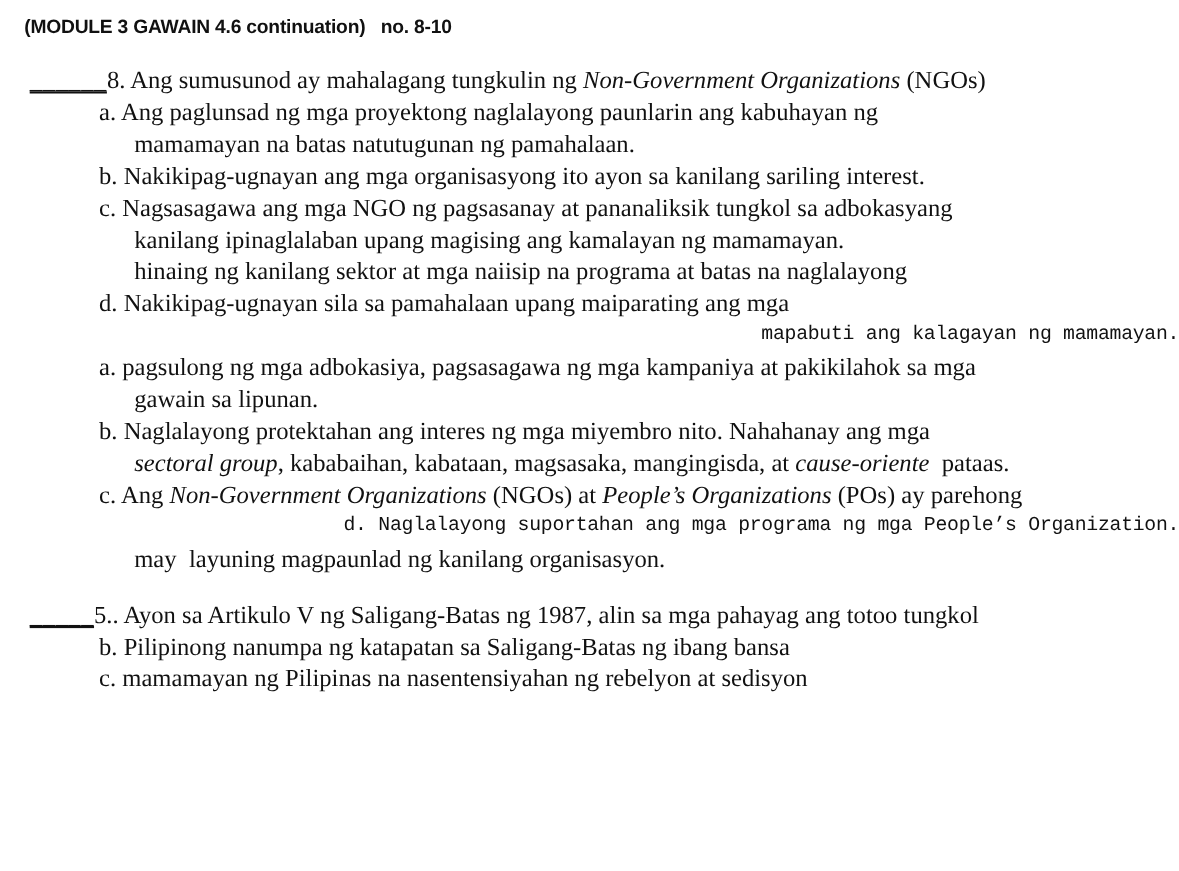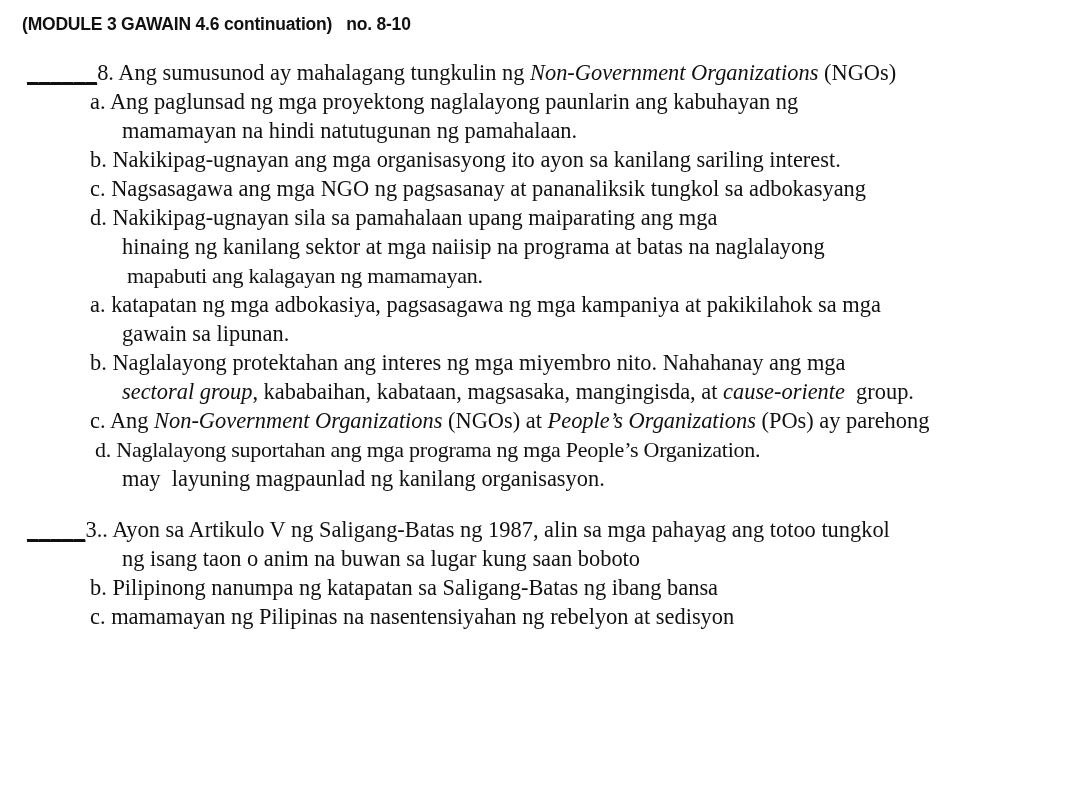--- a/index.html
+++ b/index.html
@@ -53,24 +53,25 @@
   
   .ln {
     font-family: "Liberation Serif", "DejaVu Serif", serif;
     font-size: 22.4px;
     line-height: 29px;
     white-space: pre-wrap;
     margin: 0;
   }
   
   .ln.sans {
-    font-family: Liberation Serif, serif;
-    font-size: 22px;
+    font-family: Liberation Mono, monospace;
+    font-size: 18px;
     line-height: 29px;
     letter-spacing: -0.25px;
+    text-align: right;
   }
 
   
   .ind-0  { padding-left: 27px; }   
   .ind-hang { padding-left: 27px; } 
   .ind-opt { padding-left: 90px; }  
   .ind-optw { padding-left: 122px; }
   .ind-optw2 { padding-left: 127px; }
   .ind-optd { padding-left: 95px; } 
 
@@ -91,38 +92,38 @@
 <div class="page">
 
   <div class="doc-header">
     <span>(MODULE 3 GAWAIN 4.6 continuation)</span><span class="hdr-no">no. 8-10</span>
   </div>
 
   <div class="body-block" id="body-block">
       <div class="qgroup">
         <div class="ln ind-0"><span class="blank">______</span><span>8. Ang sumusunod ay mahalagang tungkulin ng </span><span class="it">Non-Government Organizations</span><span> (NGOs)</span></div>
         <div class="ln ind-opt"><span>a. Ang paglunsad ng mga proyektong naglalayong paunlarin ang kabuhayan ng</span></div>
-        <div class="ln ind-optw"><span>mamamayan na hindi natutugunan ng pamahalaan.</span></div>
+        <div class="ln ind-optw"><span>mamamayan na batas natutugunan ng pamahalaan.</span></div>
         <div class="ln ind-opt"><span>b. Nakikipag-ugnayan ang mga organisasyong ito ayon sa kanilang sariling interest.</span></div>
         <div class="ln ind-opt"><span>c. Nagsasagawa ang mga NGO ng pagsasanay at pananaliksik tungkol sa adbokasyang</span></div>
+        <div class="ln ind-optw"><span>kanilang ipinaglalaban upang magising ang kamalayan ng mamamayan.</span></div>
+        <div class="ln ind-optw"><span>hinaing ng kanilang sektor at mga naiisip na programa at batas na naglalayong</span></div>
         <div class="ln ind-opt"><span>d. Nakikipag-ugnayan sila sa pamahalaan upang maiparating ang mga</span></div>
-        <div class="ln ind-optw"><span>hinaing ng kanilang sektor at mga naiisip na programa at batas na naglalayong</span></div>
         <div class="ln sans ind-optw2">mapabuti ang kalagayan ng mamamayan.</div>
       </div>
       <div class="qgroup">
-        <div class="ln ind-opt"><span>a. katapatan ng mga adbokasiya, pagsasagawa ng mga kampaniya at pakikilahok sa mga</span></div>
+        <div class="ln ind-opt"><span>a. pagsulong ng mga adbokasiya, pagsasagawa ng mga kampaniya at pakikilahok sa mga</span></div>
         <div class="ln ind-optw"><span>gawain sa lipunan.</span></div>
         <div class="ln ind-opt"><span>b. Naglalayong protektahan ang interes ng mga miyembro nito. Nahahanay ang mga</span></div>
-        <div class="ln ind-optw"><span class="it">sectoral group</span><span>, kababaihan, kabataan, magsasaka, mangingisda, at </span><span class="it">cause-oriente</span><span>  group.</span></div>
+        <div class="ln ind-optw"><span class="it">sectoral group</span><span>, kababaihan, kabataan, magsasaka, mangingisda, at </span><span class="it">cause-oriente</span><span>  pataas.</span></div>
         <div class="ln ind-opt"><span>c. Ang </span><span class="it">Non-Government Organizations</span><span> (NGOs) at </span><span class="it">People’s Organizations</span><span> (POs) ay parehong</span></div>
         <div class="ln sans ind-optd"><span>d. Naglalayong suportahan ang mga programa ng mga People’s Organization.</span></div>
         <div class="ln ind-optw"><span>may  layuning magpaunlad ng kanilang organisasyon.</span></div>
       </div>
       <div class="spacer-sm"></div>
       <div class="qgroup">
-        <div class="ln ind-0"><span class="blank">_____</span><span>3.. Ayon sa Artikulo V ng Saligang-Batas ng 1987, alin sa mga pahayag ang totoo tungkol</span></div>
-        <div class="ln ind-optw"><span>ng isang taon o anim na buwan sa lugar kung saan boboto</span></div>
+        <div class="ln ind-0"><span class="blank">_____</span><span>5.. Ayon sa Artikulo V ng Saligang-Batas ng 1987, alin sa mga pahayag ang totoo tungkol</span></div>
         <div class="ln ind-opt"><span>b. Pilipinong nanumpa ng katapatan sa Saligang-Batas ng ibang bansa</span></div>
         <div class="ln ind-opt"><span>c. mamamayan ng Pilipinas na nasentensiyahan ng rebelyon at sedisyon</span></div>
       </div>
     </div>
 
 </div>
 
 </body></html>

